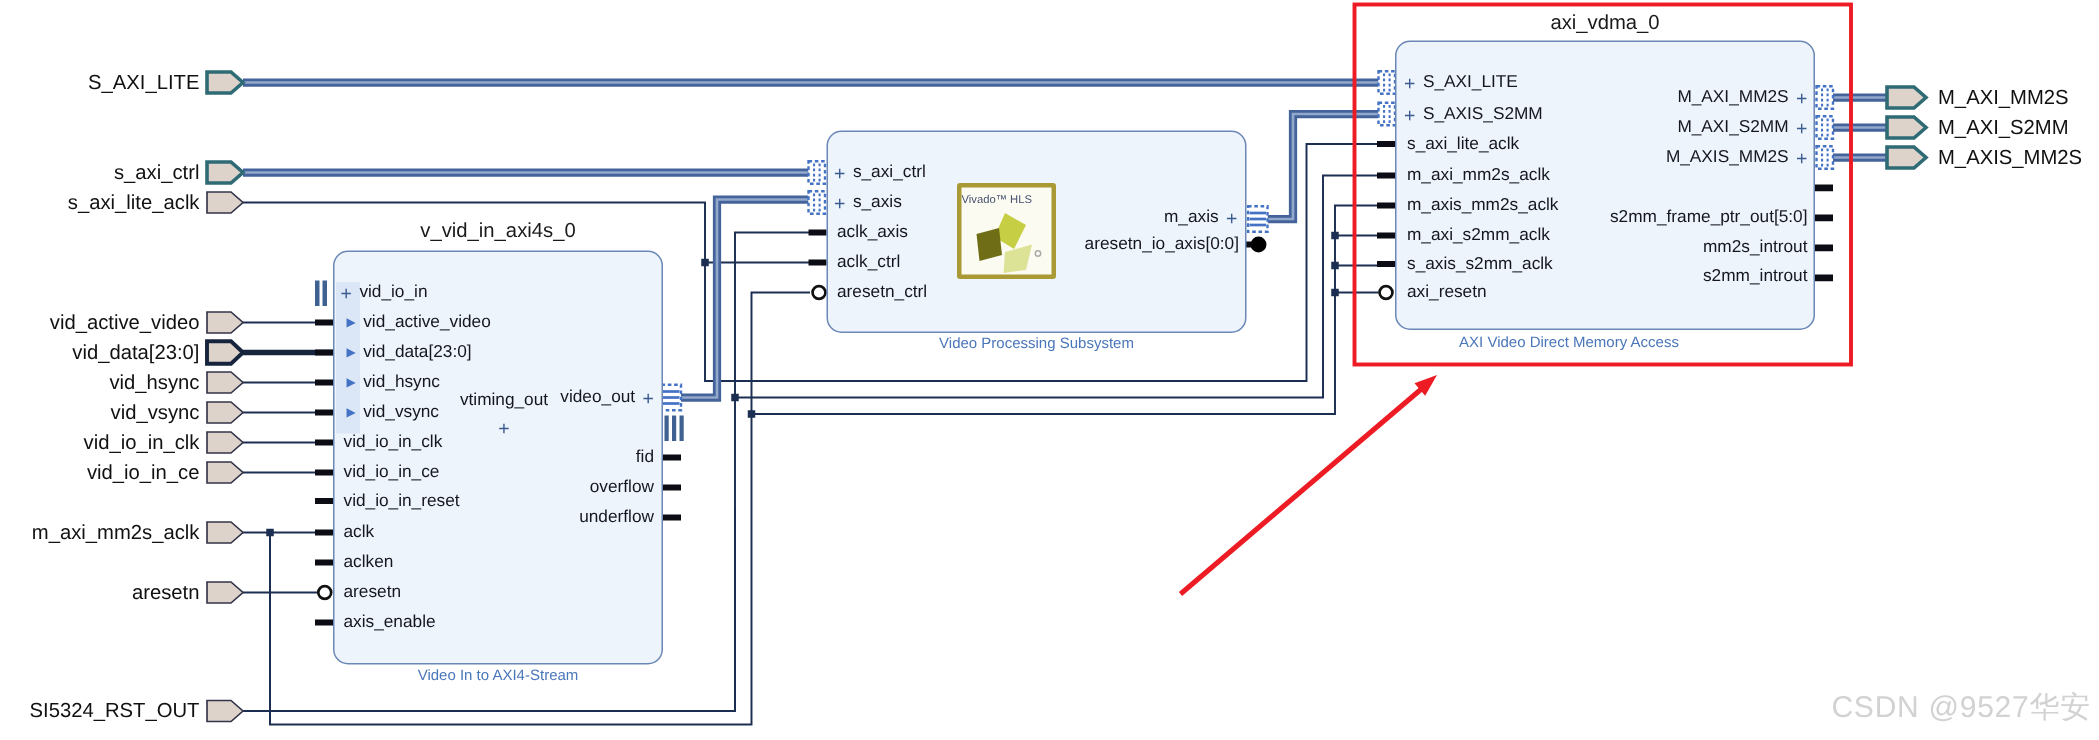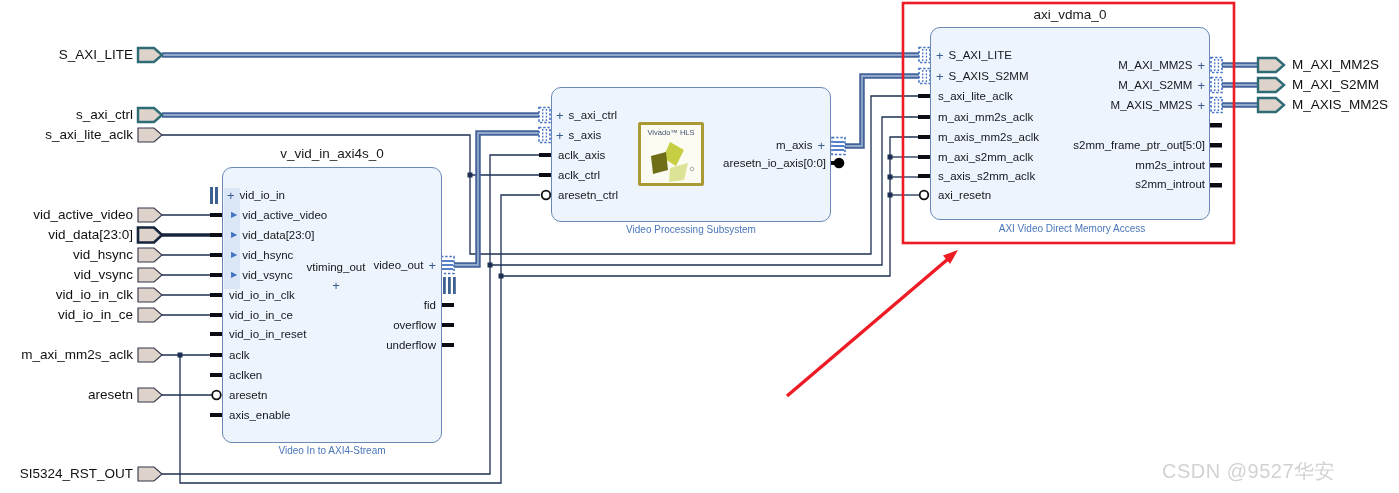--- a/index.html
+++ b/index.html
@@ -12,22 +12,22 @@
        white-space:nowrap;display:flex;align-items:center;gap:5px;}
   .pin-r{justify-content:flex-end;}
   .pfx{color:#3b5c8f;font-size:13px;line-height:13px;}
   .pfx-tri{color:#4472c4;font-size:8px;line-height:8px;}
   .sfx{color:#3b5c8f;font-size:13px;line-height:13px;}
   .ext-label{position:absolute;font-size:13.5px;color:#111;white-space:nowrap;}
   .ext-left{text-align:right;width:130px;}
   .hl-strip{position:absolute;background:#dbe7f7;}
   .logo{position:absolute;left:638px;top:122px;width:66px;height:64px;background:#fbfbf2;
         border:3px solid #a99a35;border-radius:2px;box-sizing:border-box;}
-  .logo-text{position:absolute;top:3px;left:0;width:100%;text-align:center;font-size:7.5px;color:#44506e;}
-  .watermark{position:absolute;left:1162px;top:458px;width:232px;
+  .logo-text{position:absolute;top:3px;left:0;width:100%;text-align:left;font-size:7.5px;color:#44506e;}
+  .watermark{position:absolute;left:1162px;top:458px;width:232px;text-align:right;
              font-size:20px;color:#d2d2d2;letter-spacing:.5px;}
   svg.overlay{position:absolute;left:0;top:0;pointer-events:none;}
 </style>
 </head>
 <body>
 
 <div class="canvas">
 
   <svg class="overlay" width="1399" height="493" viewBox="0 0 1399 493">
 
@@ -297,21 +297,21 @@
     <svg width="60" height="46" viewBox="0 0 60 46" style="position:absolute;left:0;top:14px;">
       <polygon points="29,3 43,11 35,27 22,19" fill="#c6ce44"></polygon>
       <polygon points="10,17 25,13 27,31 12,35" fill="#6f6d15"></polygon>
       <polygon points="29,29 47,24 43,41 28,43" fill="#dde396"></polygon>
       <circle cx="51" cy="30" r="1.8" fill="none" stroke="#aaa" stroke-width="1"></circle>
     </svg>
   </div>
 
   <div class="blk-title" style="left:930px;top:7px;width:280px;">axi_vdma_0</div>
   <div class="blk" style="left:930px;top:27px;width:280px;height:193px;"></div>
-  <div class="blk-caption" style="left:932px;top:223px;width:280px;">AXI Video Direct Memory Access</div>
+  <div class="blk-caption" style="left:906px;top:223px;width:280px;">AXI Video Direct Memory Access</div>
 
   <div class="pin" style="left:936px;top:48px;">
       <span class="pfx">+</span>
       <span>S_AXI_LITE</span>
     </div>
   <div class="pin" style="left:936px;top:69px;">
       <span class="pfx">+</span>
       <span>S_AXIS_S2MM</span>
     </div>
   <div class="pin" style="left:938px;top:89px;">

